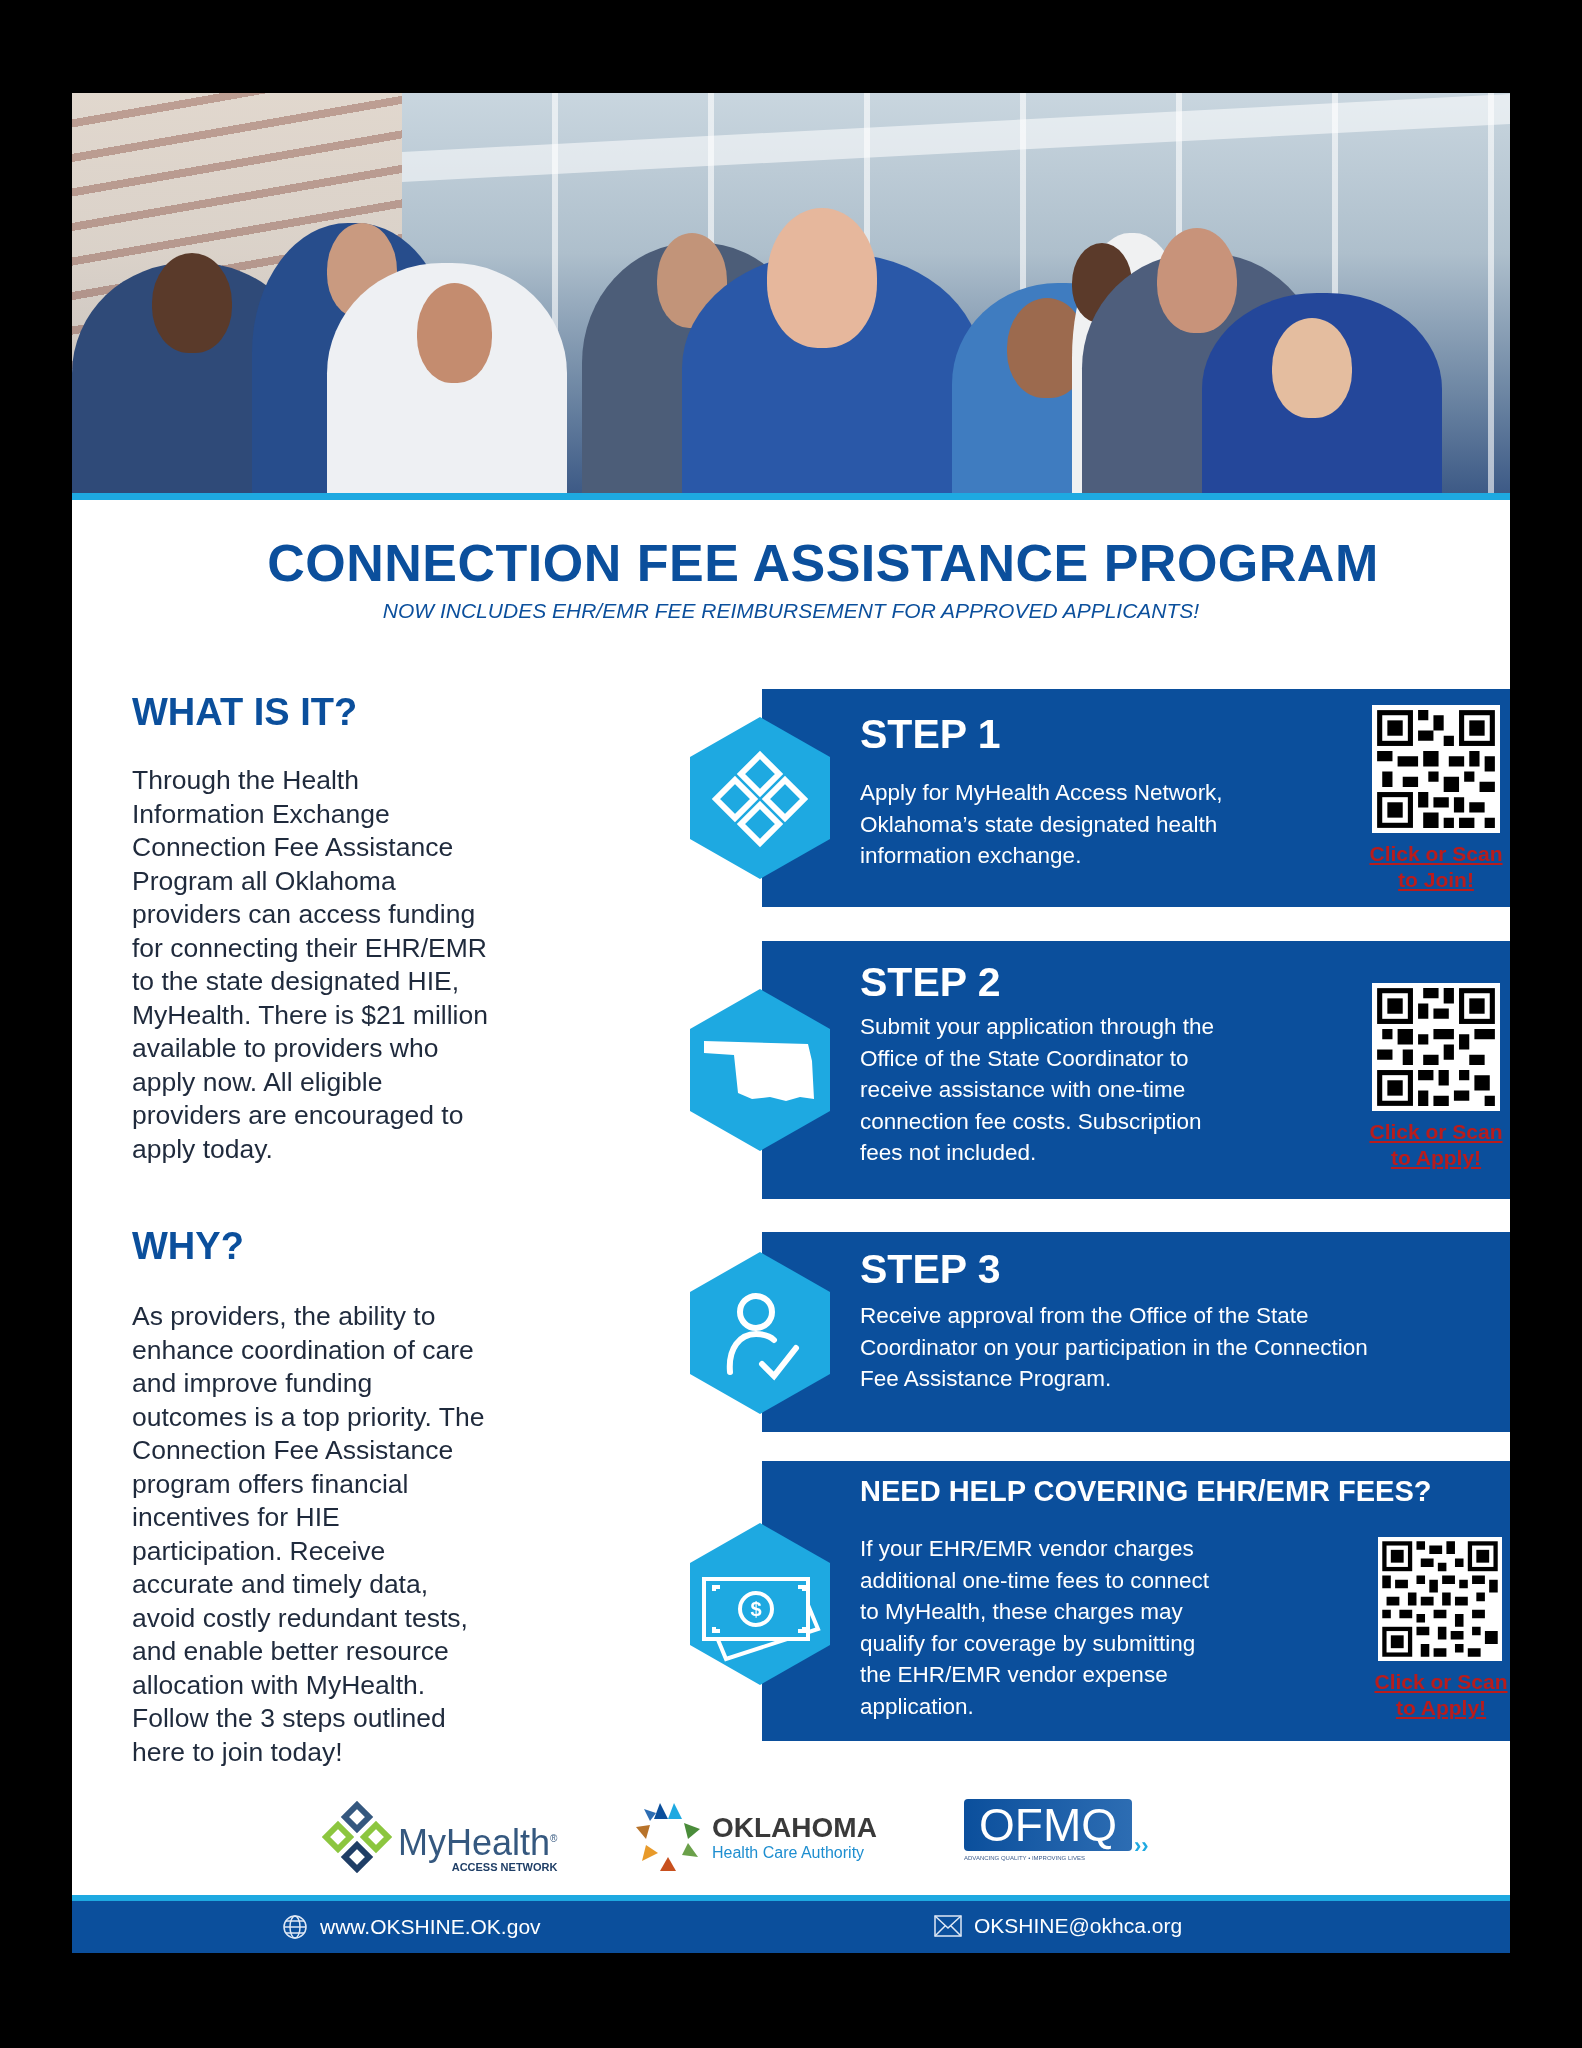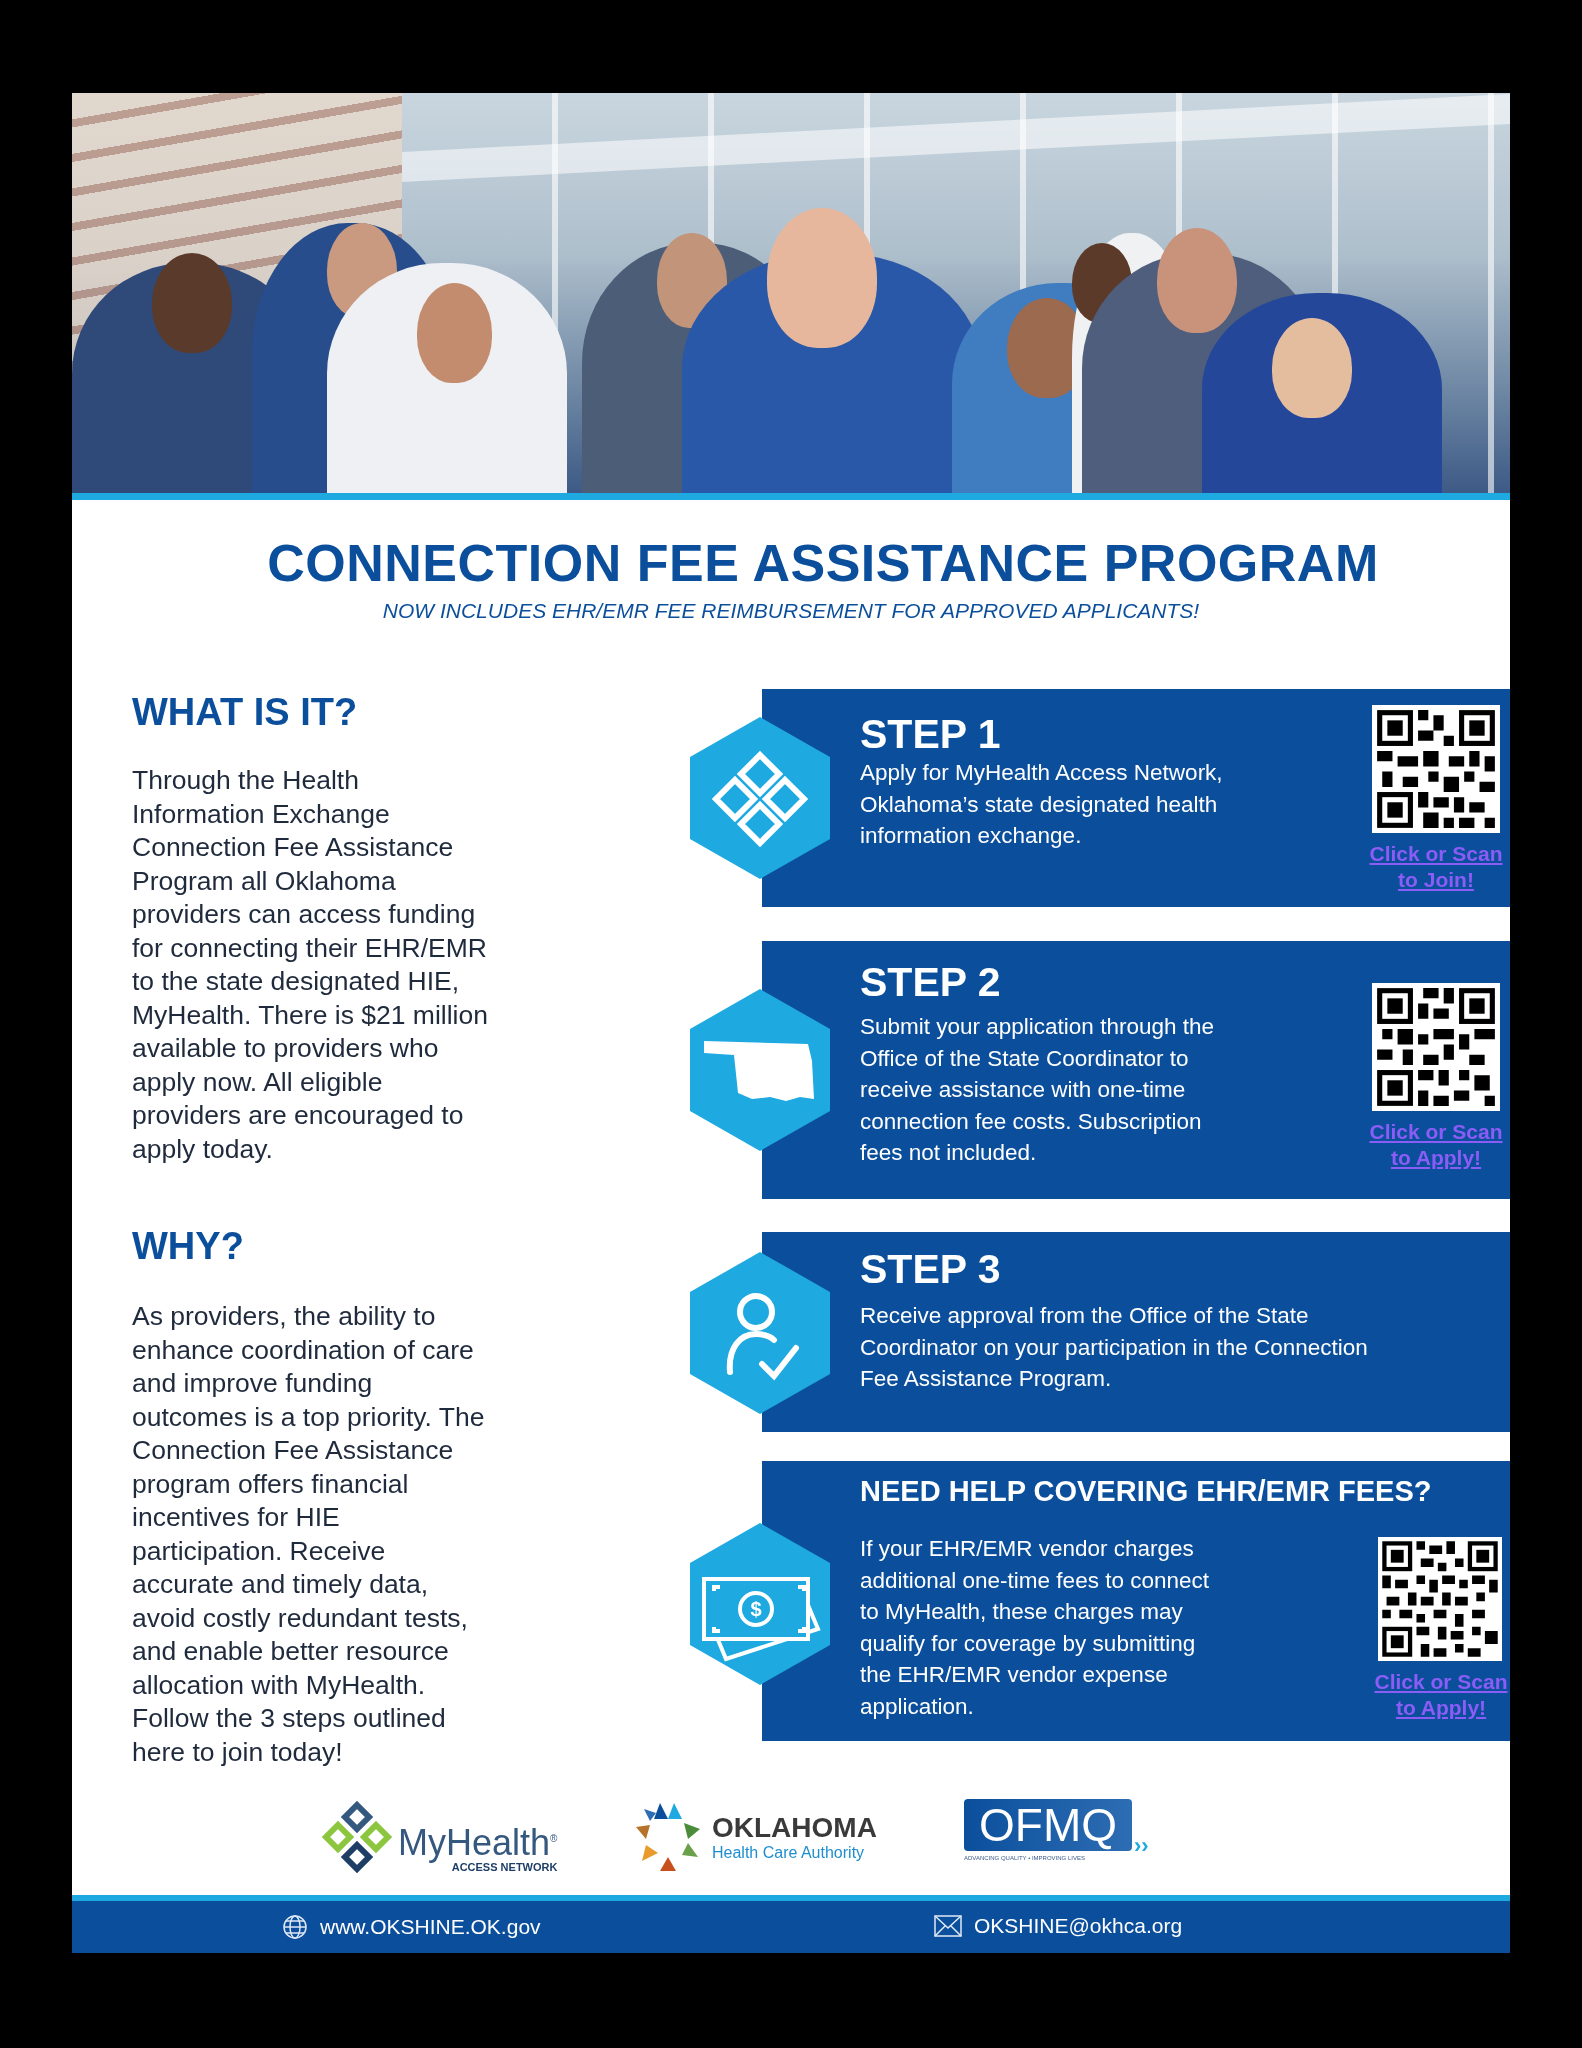--- a/index.html
+++ b/index.html
@@ -15,21 +15,21 @@
   .subtitle{position:absolute;left:0;top:506px;width:1438px;text-align:center;color:#0b4f9c;font-style:italic;font-size:21px;}
   .lcol{position:absolute;left:60px;width:440px;color:#1f2a3c;}
   .lcol h2{margin:0;color:#0b4f9c;font-size:38px;font-weight:bold;}
   .lcol p{margin:0;font-size:26.5px;line-height:33.5px;}
   .step{position:absolute;left:618px;width:820px;}
   .step .box{position:absolute;left:72px;top:0;right:0;bottom:0;background:#0b4f9c;}
   .step .hex{position:absolute;left:0;width:140px;height:162px;}
   .step h3{position:absolute;left:170px;margin:0;color:#fff;font-size:41px;font-weight:bold;}
   .step p{position:absolute;left:170px;margin:0;color:#fff;font-size:22.5px;line-height:31.5px;}
   .qr{position:absolute;background:#fff;}
-  .qrlink{position:absolute;color:#8b5cf6;font-weight:bold;font-size:21px;text-decoration:underline;text-align:center;line-height:26px;}
+  .qrlink{position:absolute;color:#b91c1c;font-weight:bold;font-size:21px;text-decoration:underline;text-align:center;line-height:26px;}
   .logos{position:absolute;top:1700px;left:0;width:1438px;height:80px;}
   .footer-bar{position:absolute;left:0;top:1802px;width:1438px;height:6px;background:#1ea9e1;}
   .footer{position:absolute;left:0;top:1808px;width:1438px;height:52px;background:#0b4f9c;color:#fff;font-size:21px;}
   .footer .item{position:absolute;top:13px;display:flex;align-items:center;gap:12px;}
 </style>
 </head>
 <body>
 
 <div class="page">
 
@@ -91,21 +91,21 @@
     <svg class="hex" style="top:28px;" viewBox="0 0 140 162">
       <polygon points="70,0 140,40 140,122 70,162 0,122 0,40" fill="#1ea9e1"></polygon>
       <g fill="none" stroke="#fff" stroke-width="6">
         <polygon points="70,38 89,57 70,76 51,57"></polygon>
           <polygon points="45,63 64,82 45,101 26,82"></polygon>
         <polygon points="95,63 114,82 95,101 76,82"></polygon>
           <polygon points="70,88 89,107 70,126 51,107"></polygon>
       </g>
     </svg>
     <h3 style="top:22px;">STEP 1</h3>
-    <p style="top:68px;">
+    <p style="top:88px;">
       <span>Apply for MyHealth Access Network,</span><br><span>Oklahoma’s state designated health</span><br><span>information exchange.</span>
     </p>
     <div class="qr" style="left:682px;top:16px;width:128px;height:128px;">
       <svg width="128" height="128" viewBox="0 0 25 25">
         <rect x="1" y="1" width="7" height="7" fill="#000"></rect>
           <rect x="2" y="2" width="5" height="5" fill="#fff"></rect>
           <rect x="3" y="3" width="3" height="3" fill="#000"></rect>
         <rect x="17" y="1" width="7" height="7" fill="#000"></rect>
           <rect x="18" y="2" width="5" height="5" fill="#fff"></rect>
           <rect x="19" y="3" width="3" height="3" fill="#000"></rect>

